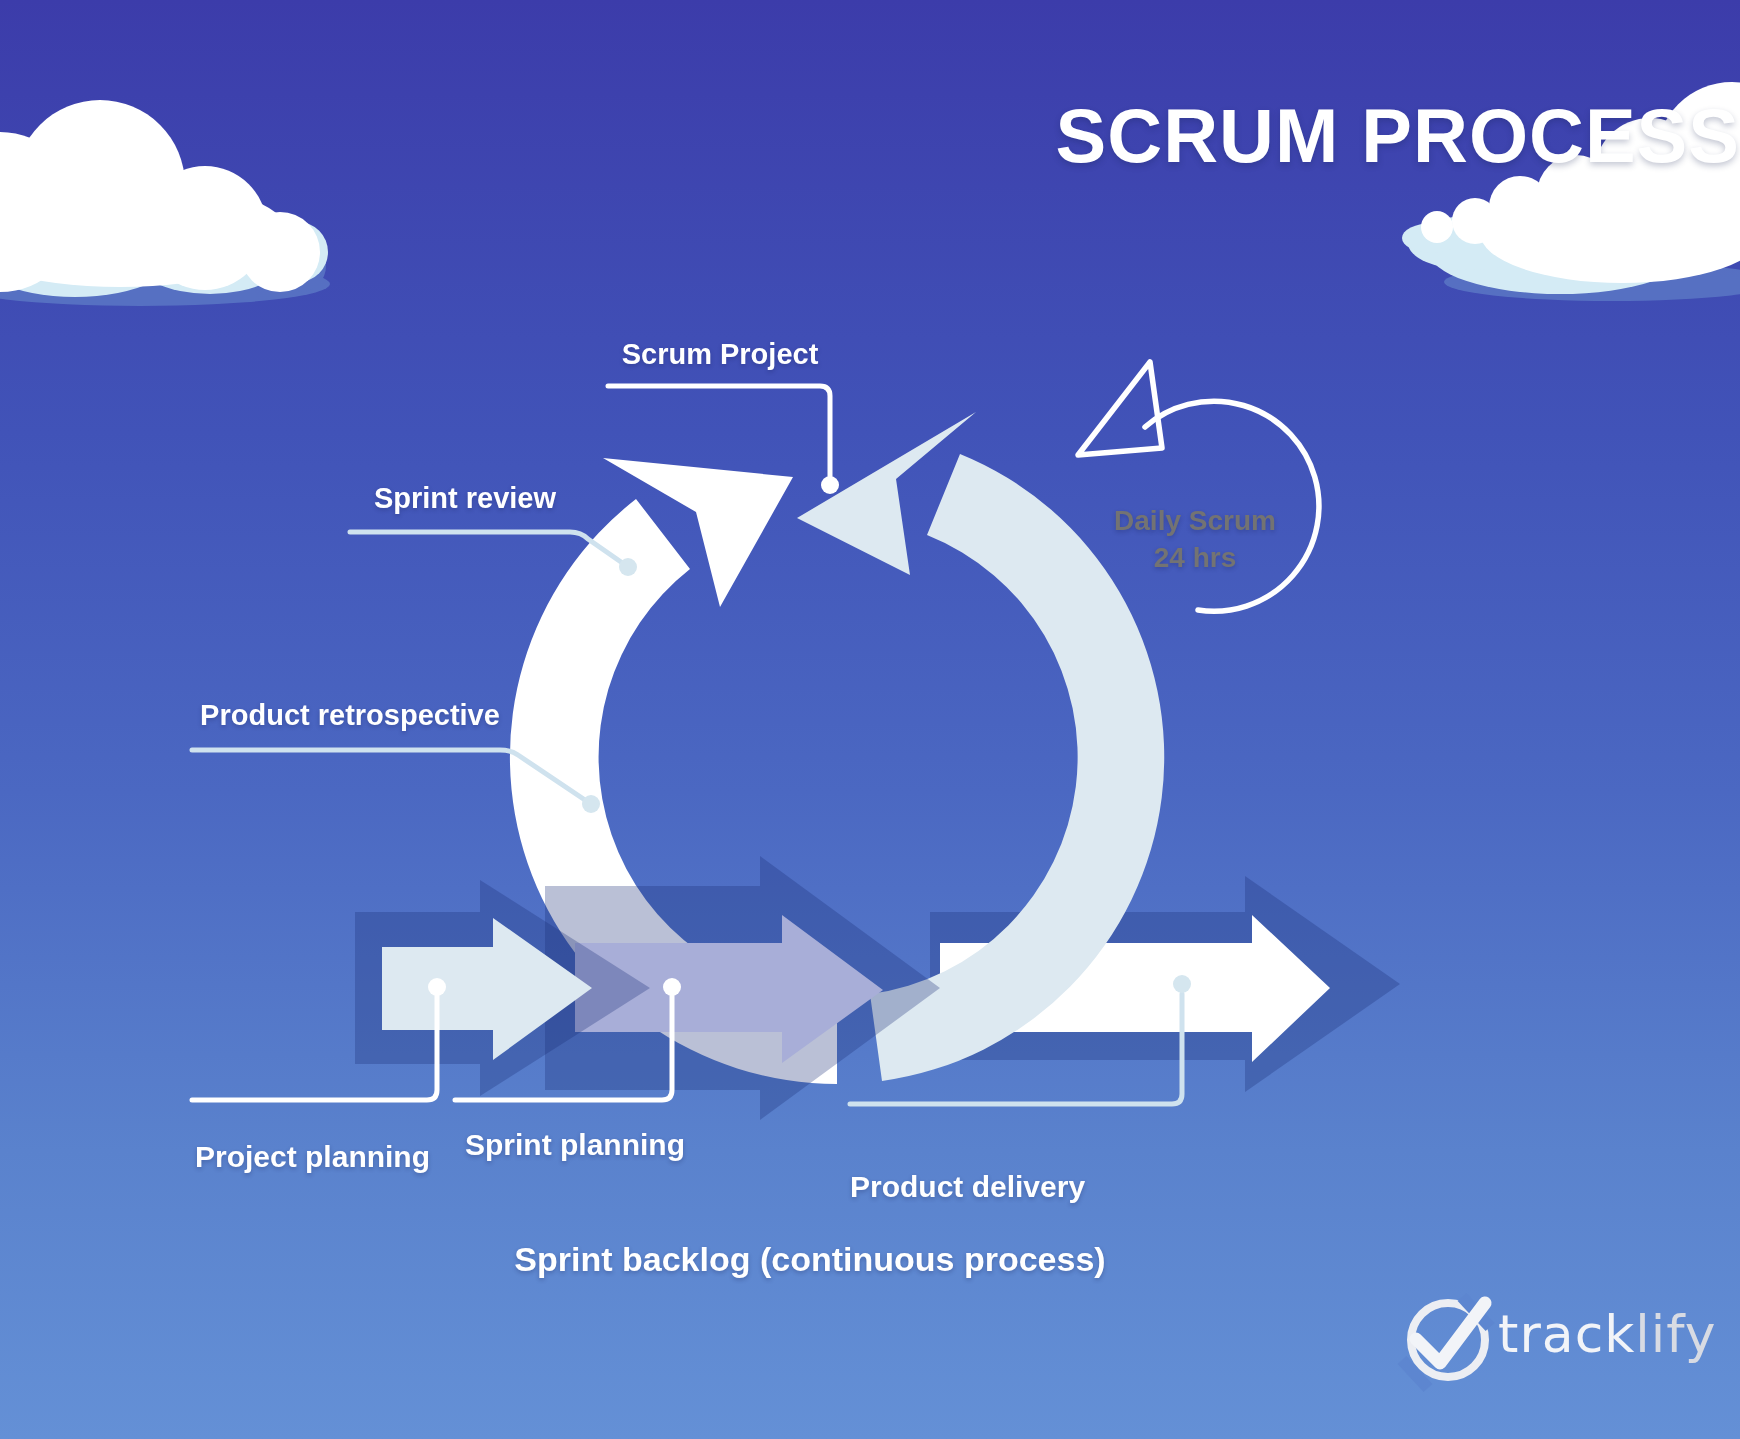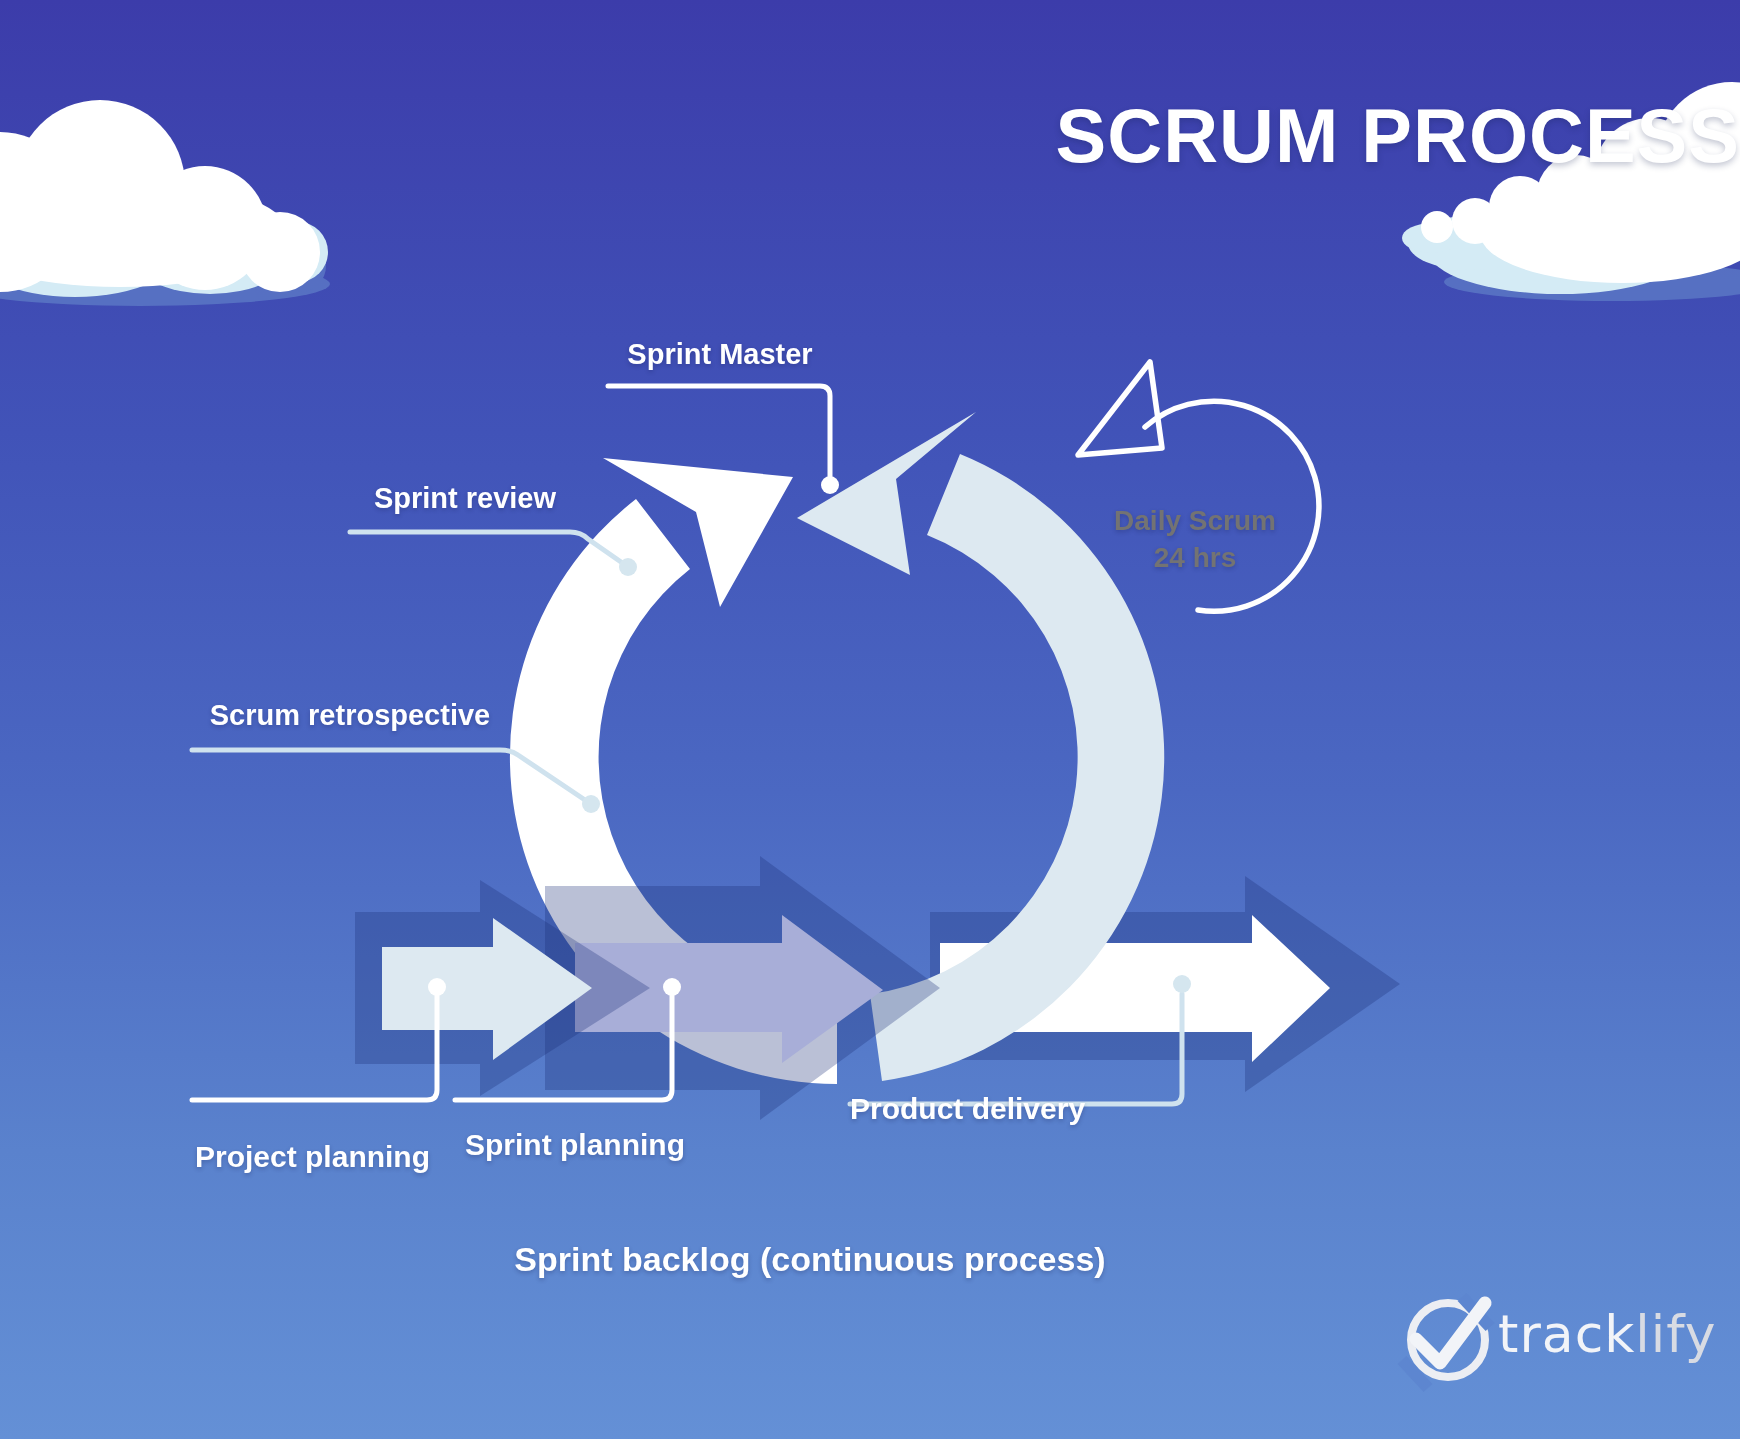--- a/index.html
+++ b/index.html
@@ -129,32 +129,32 @@
   <g>
     <circle cx="1448" cy="1340" r="37" fill="none" stroke="#eceef3" stroke-width="8"></circle>
     <line x1="1462" y1="1297" x2="1490" y2="1327" stroke="#5d86d0" stroke-width="12"></line>
     <line x1="1402" y1="1360" x2="1428" y2="1388" stroke="#5d86d0" stroke-width="12"></line>
     <path d="M1416,1339 L1440,1363 L1485,1303" fill="none" stroke="#f2f4f8" stroke-width="13" stroke-linecap="round" stroke-linejoin="round"></path>
   </g>
 </svg>
 
 <div class="title">SCRUM PROCESS</div>
 
-<div class="lbl lbl-m center" style="left:560px;top:338px;width:320px;">Sprint Master</div>
+<div class="lbl lbl-m center" style="left:560px;top:338px;width:320px;">Scrum Project</div>
 
 <div class="lbl lbl-m center" style="left:340px;top:482px;width:250px;">Sprint review</div>
 
-<div class="lbl lbl-m center" style="left:185px;top:699px;width:330px;">Scrum retrospective</div>
+<div class="lbl lbl-m center" style="left:185px;top:699px;width:330px;">Product retrospective</div>
 
 <div class="daily">
   <div>Daily Scrum</div>
   <div>24 hrs</div>
 </div>
 
 <div class="lbl lbl-b" style="left:195px;top:1128px;margin-top:12px;">Project planning</div>
 
 <div class="lbl lbl-b" style="left:465px;top:1128px;">Sprint planning</div>
 
-<div class="lbl lbl-b" style="left:850px;top:1092px;">Product delivery</div>
+<div class="lbl lbl-b" style="left:850px;top:1170px;">Product delivery</div>
 
 <div class="caption">Sprint backlog (continuous process)</div>
 
 <div class="brand"><span class="t1">track</span><span class="t2">lify</span></div>
 
 </body></html>

